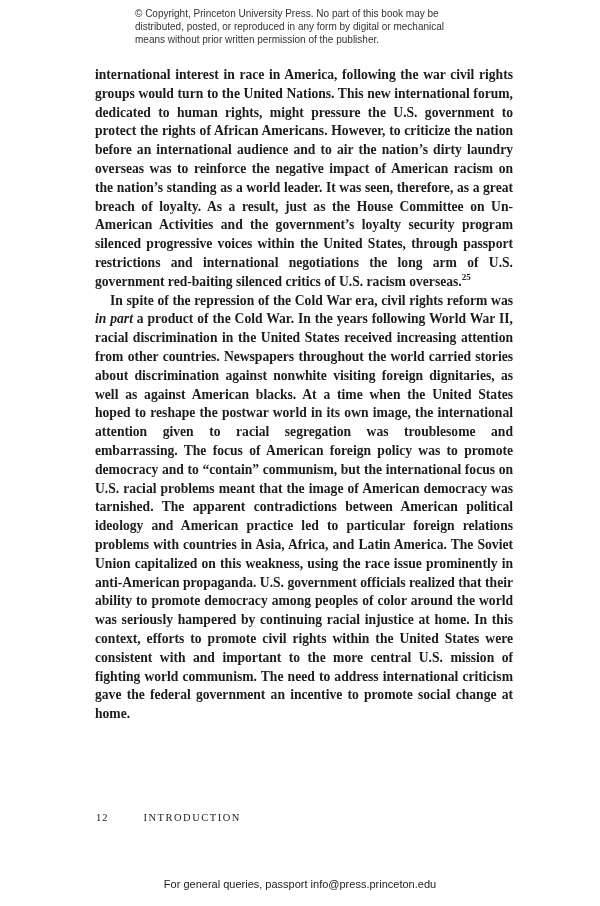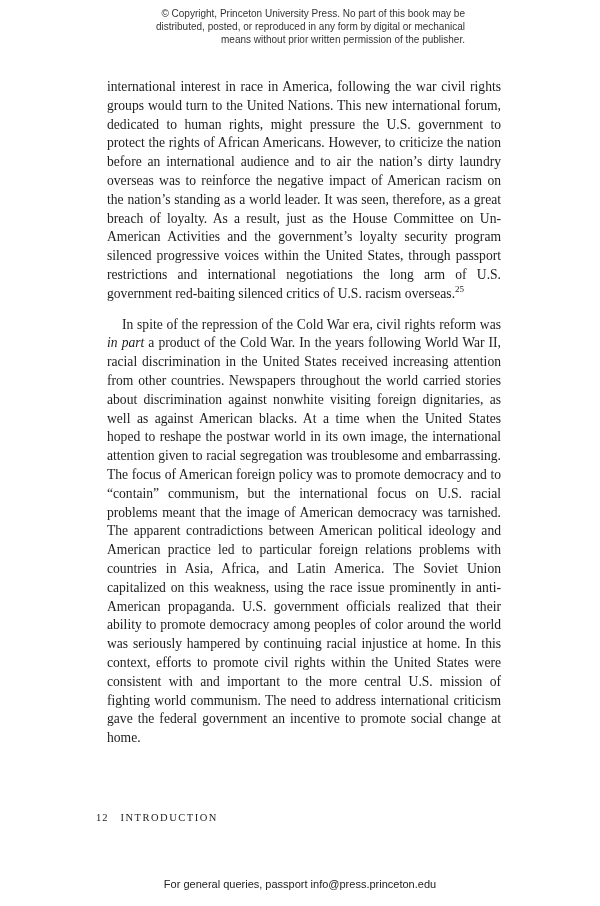--- a/index.html
+++ b/index.html
@@ -15,39 +15,40 @@
     color: #1a1a1a;
     overflow: hidden;
     font-family: "Liberation Serif", serif;
   }
   .copyright-notice {
     position: absolute;
     top: 7px;
     left: 50%;
     transform: translateX(-50%);
     width: 330px;
-    text-align: right;
+    text-align: left;
     font-family: "Liberation Sans", sans-serif;
     font-size: 10px;
     line-height: 13px;
     color: #333333;
   }
   .body-column {
     position: absolute;
     top: 66px;
     left: 95px;
     width: 418px;
     font-family: "Liberation Serif", serif;
     font-size: 13.6px;
     line-height: 18.8px;
     text-align: justify;
     color: #1c1c1c;
   }
   .body-column p {
-    margin: 12px;
+    margin: 0;
+    font-weight: bold;
   }
   .body-column p.indented {
     text-indent: 15px;
   }
   .footnote-ref {
     font-size: 9px;
     vertical-align: super;
     line-height: 0;
   }
   .italic {
@@ -59,21 +60,21 @@
     left: 96px;
     width: 418px;
     font-family: "Liberation Serif", serif;
     font-size: 10.5px;
     letter-spacing: 1.5px;
     color: #222222;
     display: flex;
     align-items: baseline;
   }
   .running-footer .page-number {
-    margin-right: 12px;
+    margin-right: 35px;
     letter-spacing: 1px;
   }
   .query-notice {
     position: absolute;
     top: 878px;
     left: 0;
     width: 100%;
     text-align: center;
     font-family: "Liberation Sans", sans-serif;
     font-size: 11px;

